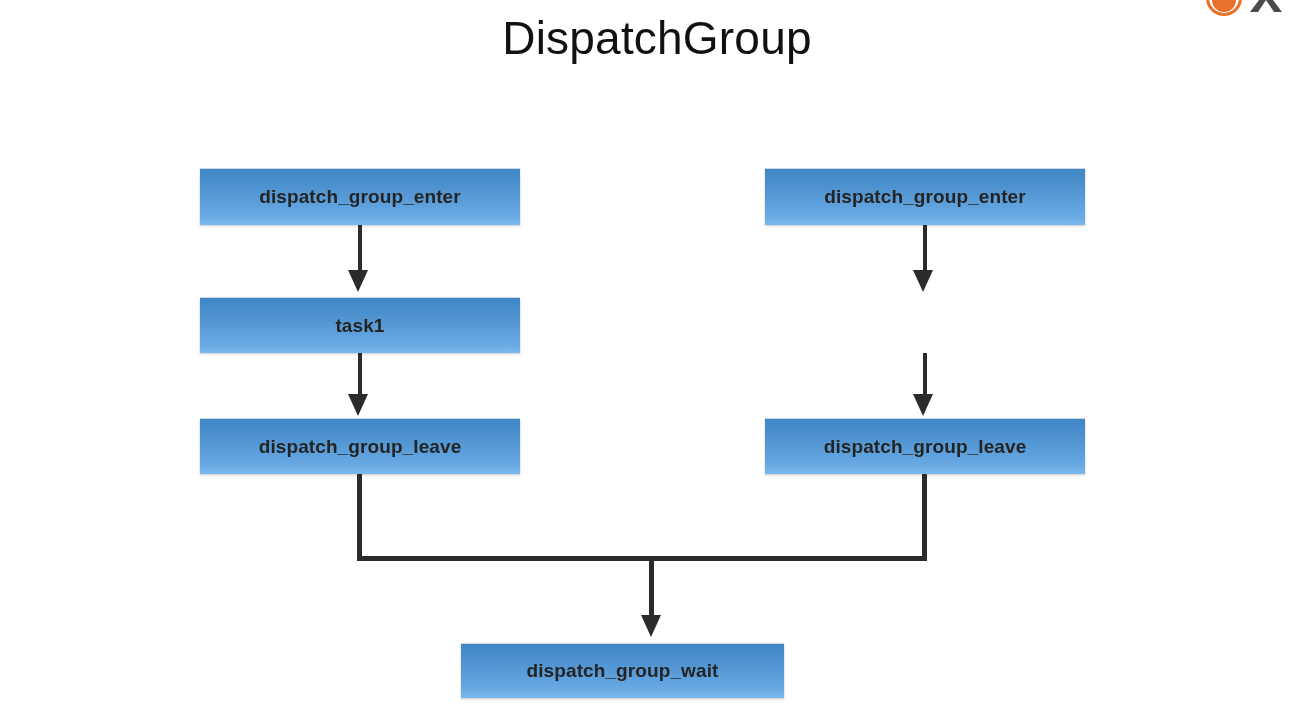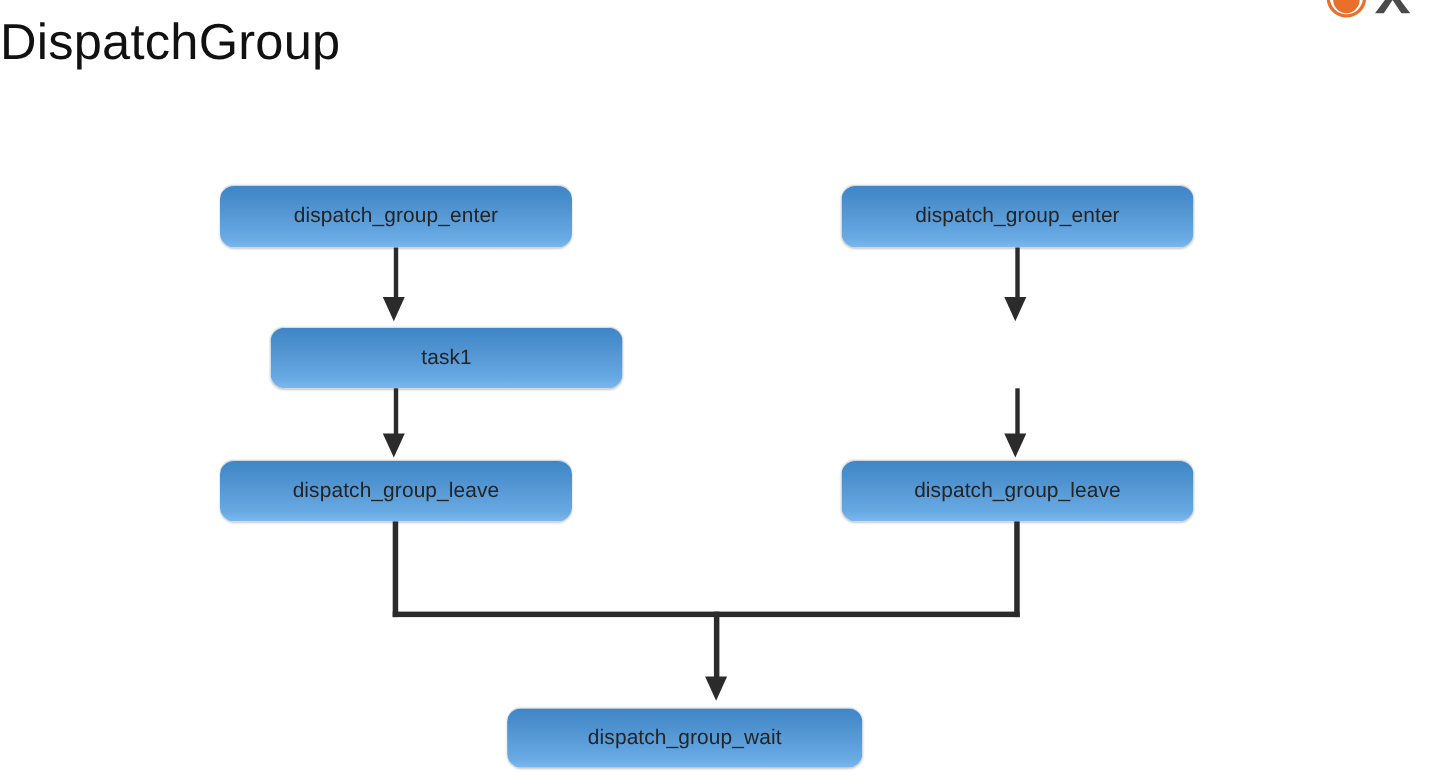--- a/index.html
+++ b/index.html
@@ -15,23 +15,24 @@
     position: relative;
     width: 1312px;
     height: 713px;
     background: #ffffff;
     overflow: hidden;
   }
 
   
   .slide-title {
     position: absolute;
-    left: 0;
+    left: 12px;
     top: 8px;
     width: 1290px;
+    text-align: center;
     font-size: 46px;
     font-weight: 400;
     color: #111111;
     letter-spacing: 0.2px;
     line-height: 60px;
     white-space: nowrap;
   }
 
   
   .watermark {
@@ -48,24 +49,23 @@
     position: absolute;
     box-sizing: border-box;
     background: linear-gradient(to bottom, #3f86c6 0%, #4f93d0 35%, #69aae4 85%, #7cb8ef 100%);
     border-top: 1px solid #cfd6e6;
     box-shadow: 0 1px 2px rgba(0,0,0,0.22);
     display: flex;
     align-items: center;
     justify-content: center;
     color: #242424;
     font-size: 19px;
-    font-weight: 400;
+    font-weight: 700;
     letter-spacing: 0.1px;
     white-space: nowrap;
-    border-radius: 13px;
   }
 
   
   .conn-v {
     position: absolute;
     width: 4px;
     background: #2b2b2b;
   }
   .conn-h {
     position: absolute;
@@ -97,21 +97,21 @@
       <path d="M58 0 L66 0 L74 12 L82 0 L90 0 L78 16 L90 32 L82 32 L74 20 L66 32 L58 32 L70 16 Z" fill="#4a4a4a"></path>
       <rect x="52" y="0" width="5" height="18" fill="#4a4a4a"></rect>
     </svg>
   </div>
 
   <div class="node" style="left:200px; top:168px; width:320px; height:57px;">dispatch_group_enter</div>
 
   <div class="conn-v" style="left:358px; top:225px; width:4px; height:48px;"></div>
   <div class="arrow-head" style="left:348px; top:270px;"></div>
 
-  <div class="node" style="left:200px; top:297px; width:320px; height:56px;margin-left:46px;">task1</div>
+  <div class="node" style="left:200px; top:297px; width:320px; height:56px;">task1</div>
 
   <div class="conn-v" style="left:358px; top:353px; width:4px; height:46px;"></div>
   <div class="arrow-head" style="left:348px; top:394px;"></div>
 
   <div class="node" style="left:200px; top:418px; width:320px; height:56px;">dispatch_group_leave</div>
 
   <div class="node" style="left:765px; top:168px; width:320px; height:57px;">dispatch_group_enter</div>
 
   <div class="conn-v" style="left:923px; top:225px; width:4px; height:48px;"></div>
   <div class="arrow-head" style="left:913px; top:270px;"></div>

